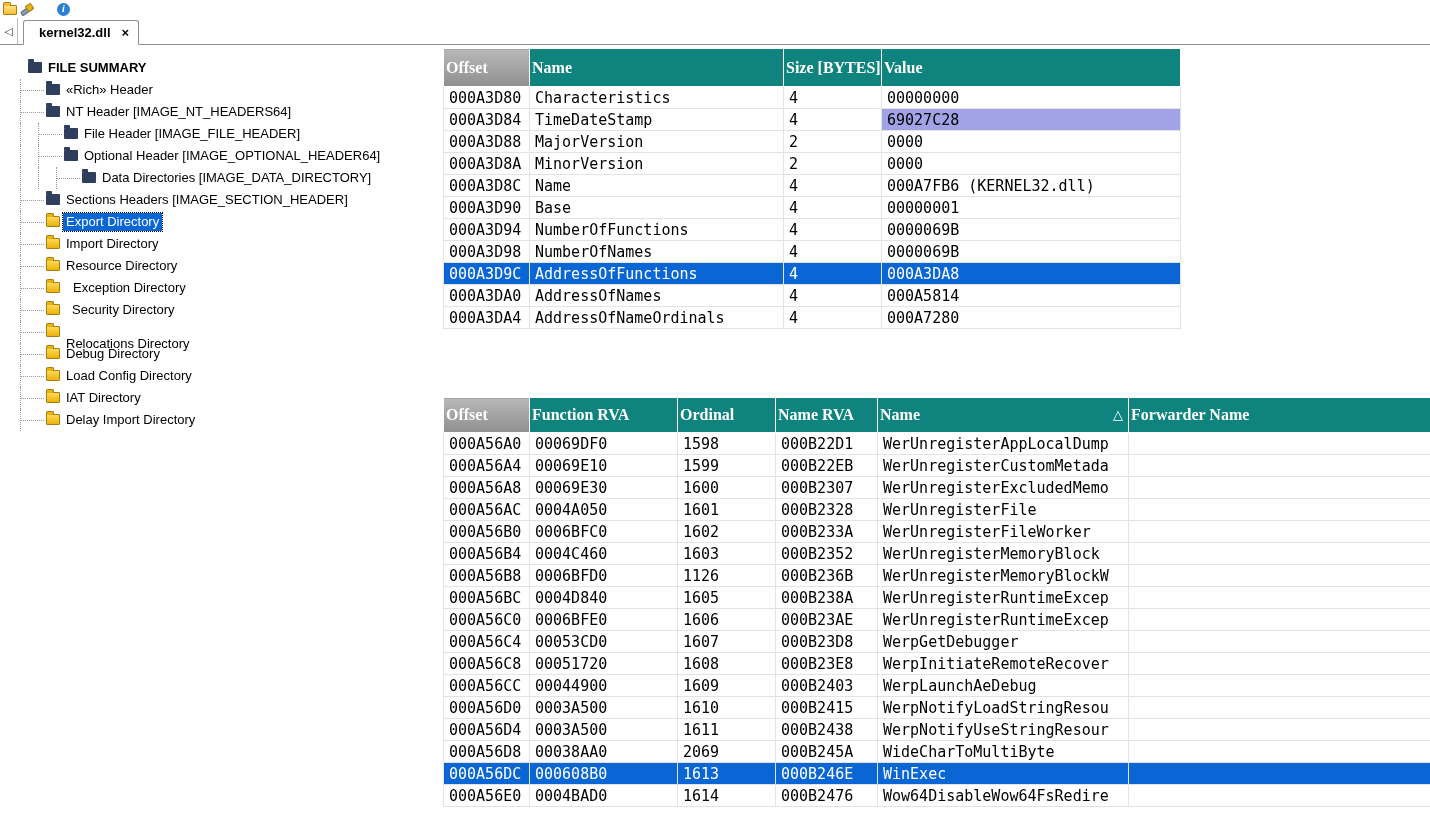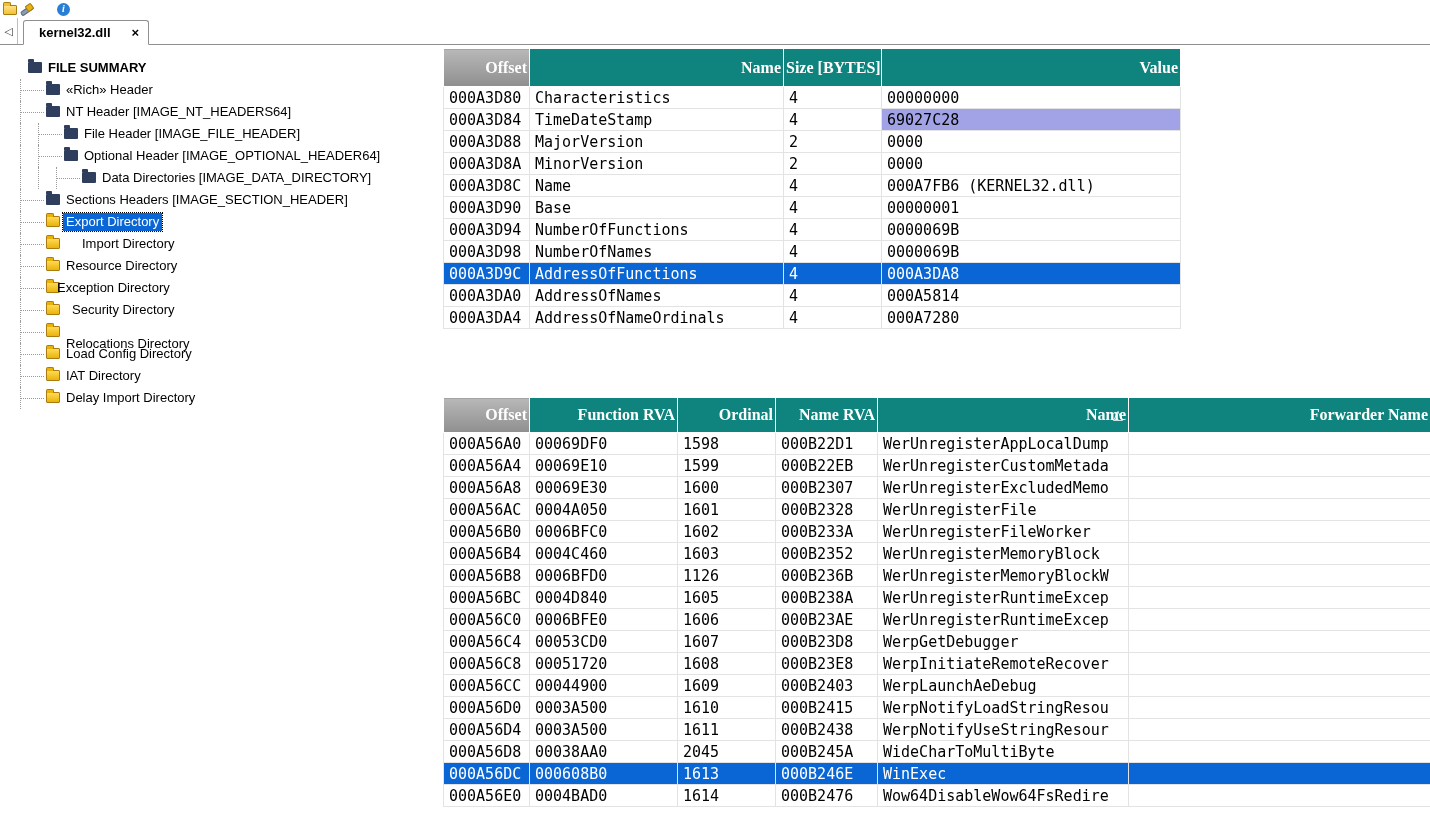--- a/index.html
+++ b/index.html
@@ -14,21 +14,21 @@
   .icon-folder::before { content:""; position:absolute; left:-1px; top:-4px; width:6px; height:3px; background:#f2c12e; border:1px solid #a87c12; border-bottom:none; border-radius:2px 2px 0 0; }
   .icon-wrench { position:relative; display:block; width:15px; height:15px; }
   .icon-wrench::before { content:""; position:absolute; left:1px; top:7px; width:12px; height:3px; background:#8e9cb0; border:1px solid #5c6a80; border-radius:2px; transform:rotate(-35deg); }
   .icon-wrench::after { content:""; position:absolute; right:1px; top:3px; width:5px; height:5px; background:#e8b50e; border:1px solid #a87c12; border-radius:1px; transform:rotate(-35deg); }
   .icon-info { display:block; width:13px; height:13px; margin:2px 0 0 1px; border-radius:50%; background:#2a7fd4; color:#fff; font:italic bold 10px "Liberation Serif",serif; text-align:center; line-height:12px; }
   .info-gap { margin-left:20px; }
 
   
   .tabbar { position:absolute; top:18px; left:0; right:0; height:27px; background:#fff; border-bottom:1px solid #8f8f8f; display:flex; align-items:flex-end; }
   .tab-nav { width:18px; height:26px; display:flex; align-items:center; justify-content:center; font:11px "DejaVu Sans",sans-serif; color:#333; border-right:1px solid #bdbdbd; cursor:pointer; background:#fff; }
-  .tab { height:25px; margin-left:5px; margin-bottom:-1px; background:#fff; border:1px solid #8f8f8f; border-bottom:1px solid #fff; border-radius:3px 3px 0 0; display:flex; align-items:center; gap:21px; padding:0 9px 0 15px; font-size:13px; font-weight:bold; color:#000; cursor:pointer; z-index:2; }
+  .tab { height:25px; margin-left:5px; margin-bottom:-1px; background:#fff; border:1px solid #8f8f8f; border-bottom:1px solid #fff; border-radius:3px 3px 0 0; display:flex; align-items:center; gap:11px; padding:0 9px 0 15px; font-size:13px; font-weight:bold; color:#000; cursor:pointer; z-index:2; }
   .tab-close { font-weight:bold; font-size:13px; line-height:13px; cursor:pointer; }
 
   
   .main { position:absolute; top:45px; left:0; right:0; bottom:0; background:#fff; }
 
   
   .tree { position:absolute; left:0; top:12px; width:443px; }
   .tree-item { position:relative; height:22px; cursor:pointer;text-decoration:underline; }
   .guide { position:absolute; top:0; bottom:0; width:0; border-left:1px dotted #9b9b9b; }
   .stub { position:absolute; top:11px; height:0; border-top:1px dotted #9b9b9b; }
@@ -38,21 +38,21 @@
   .ticon.yellow { background:linear-gradient(#ffd957,var(--yellow,#eab308)); border:1px solid #a87c12; border-radius:1px; }
   .ticon.yellow::before { content:""; position:absolute; left:-1px; top:-4px; width:6px; height:3px; background:var(--yellow,#eab308); border:1px solid #a87c12; border-bottom:none; border-radius:2px 2px 0 0; }
   .tlabel { position:absolute; top:2px; height:18px; line-height:18px; padding:0 3px; font-size:13px; color:#000; white-space:nowrap; }
   .tlabel.bold { font-weight:bold; }
   .tree-item.selected .tlabel { background:var(--sel,#0a66d4); color:#fff; outline:1px dotted #000; }
 
   
   .datatable { position:absolute; border-collapse:collapse; table-layout:fixed; }
   .fields-table { left:443px; top:3px; }
   .exports-table { left:443px; top:352px; }
-  .datatable th { background:var(--teal,#0f837d); color:#fff; font:bold 16px "Liberation Serif",serif; text-align:right; vertical-align:middle; border:1px solid #fff; overflow:hidden; white-space:nowrap; position:relative; padding:0 2px; }
+  .datatable th { background:var(--teal,#0f837d); color:#fff; font:bold 16px "Liberation Serif",serif; text-align:left; vertical-align:middle; border:1px solid #fff; overflow:hidden; white-space:nowrap; position:relative; padding:0 2px; }
   .datatable th.gray { background:linear-gradient(var(--grayTop,#b8b8b8),var(--grayBot,#8f8f8f)); }
   .fields-table th { height:38px; }
   .exports-table th { height:35px; }
   .datatable td { height:22px; background:#fff; color:#000; font:15px "DejaVu Sans Mono",monospace; padding:0 5px; border:1px solid #e3e3e3; white-space:nowrap; overflow:hidden; vertical-align:middle; }
   .datatable tr.selected td { background:var(--sel,#0a66d4); color:#fff; }
   .datatable td.lavender { background:var(--lav,#a2a2e6); color:#000; }
   .sort-glyph { position:absolute; right:5px; top:50%; transform:translateY(-52%); font:13px "DejaVu Sans",sans-serif; color:#fff; }
 </style>
 </head>
 <body>
@@ -128,45 +128,51 @@
         <div class="tree-item selected">
           <span class="guide" style="left: 20px;"></span>
           <span class="stub" style="left: 20px; width: 24px;"></span>
           <span class="ticon yellow" style="left: 46px;"></span>
           <span class="tlabel" style="left: 63px;">Export Directory</span>
         </div>
         <div class="tree-item">
           <span class="guide" style="left: 20px;"></span>
           <span class="stub" style="left: 20px; width: 24px;"></span>
           <span class="ticon yellow" style="left: 46px;"></span>
-          <span class="tlabel" style="left: 63px; margin-left: 16px;">Import Directory</span>
+          <span class="tlabel" style="left: 63px;">Import Directory</span>
         </div>
         <div class="tree-item">
           <span class="guide" style="left: 20px;"></span>
           <span class="stub" style="left: 20px; width: 24px;"></span>
           <span class="ticon yellow" style="left: 46px;"></span>
           <span class="tlabel" style="left: 63px;">Resource Directory</span>
         </div>
         <div class="tree-item">
           <span class="guide" style="left: 20px;"></span>
           <span class="stub" style="left: 20px; width: 24px;"></span>
           <span class="ticon yellow" style="left: 46px;"></span>
-          <span class="tlabel" style="left: 54px;">Exception Directory</span>
+          <span class="tlabel" style="left: 70px;">Exception Directory</span>
         </div>
         <div class="tree-item">
           <span class="guide" style="left: 20px;"></span>
           <span class="stub" style="left: 20px; width: 24px;"></span>
           <span class="ticon yellow" style="left: 46px;"></span>
           <span class="tlabel" style="left: 63px; margin-left: 6px;">Security Directory</span>
         </div>
         <div class="tree-item">
           <span class="guide" style="left: 20px;"></span>
           <span class="stub" style="left: 20px; width: 24px;"></span>
           <span class="ticon yellow" style="left: 46px;"></span>
           <span class="tlabel" style="left: 63px; margin-top: 12px;">Relocations Directory</span>
+        </div>
+        <div class="tree-item">
+          <span class="guide" style="left: 20px;"></span>
+          <span class="stub" style="left: 20px; width: 24px;"></span>
+          <span class="ticon yellow" style="left: 46px;"></span>
+          <span class="tlabel" style="left: 63px;">Debug Directory</span>
         </div>
         <div class="tree-item">
           <span class="guide" style="left: 20px;"></span>
           <span class="stub" style="left: 20px; width: 24px;"></span>
           <span class="ticon yellow" style="left: 46px;"></span>
           <span class="tlabel" style="left: 63px;">Load Config Directory</span>
         </div>
         <div class="tree-item">
           <span class="guide" style="left: 20px;"></span>
           <span class="stub" style="left: 20px; width: 24px;"></span>
@@ -392,21 +398,21 @@
             <td>000A56D4</td>
             <td>0003A500</td>
             <td>1611</td>
             <td>000B2438</td>
             <td>WerpNotifyUseStringResour</td>
             <td></td>
           </tr>
           <tr>
             <td>000A56D8</td>
             <td>00038AA0</td>
-            <td>2045</td>
+            <td>2069</td>
             <td>000B245A</td>
             <td>WideCharToMultiByte</td>
             <td></td>
           </tr>
           <tr class="selected">
             <td>000A56DC</td>
             <td>000608B0</td>
             <td>1613</td>
             <td>000B246E</td>
             <td>WinExec</td>

